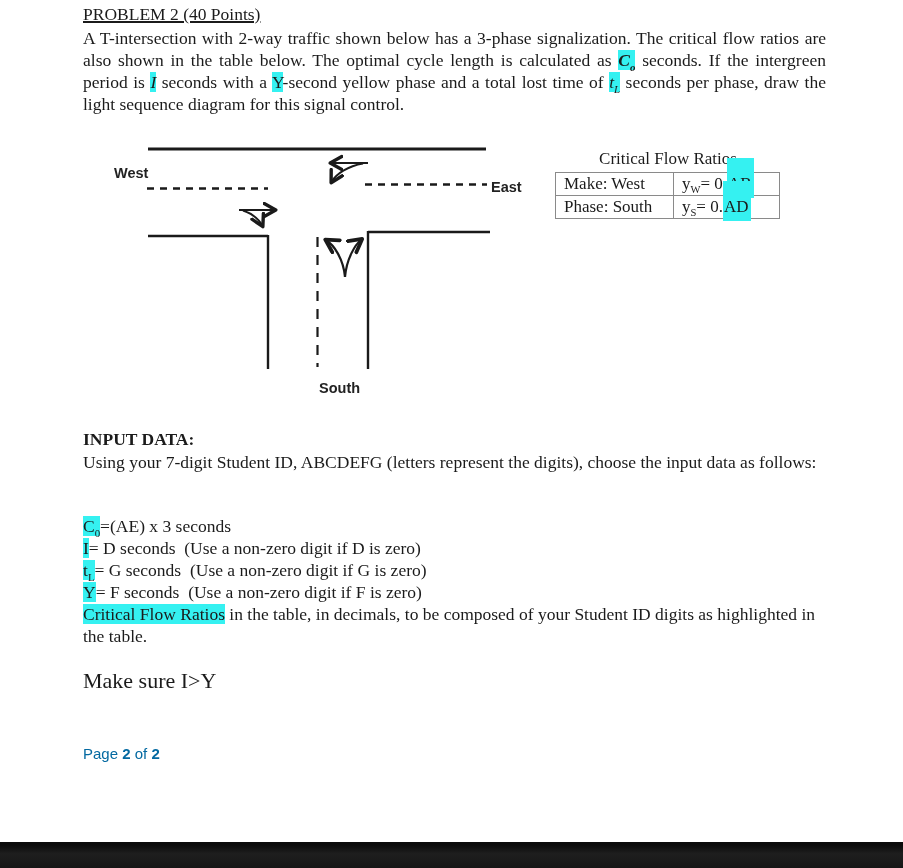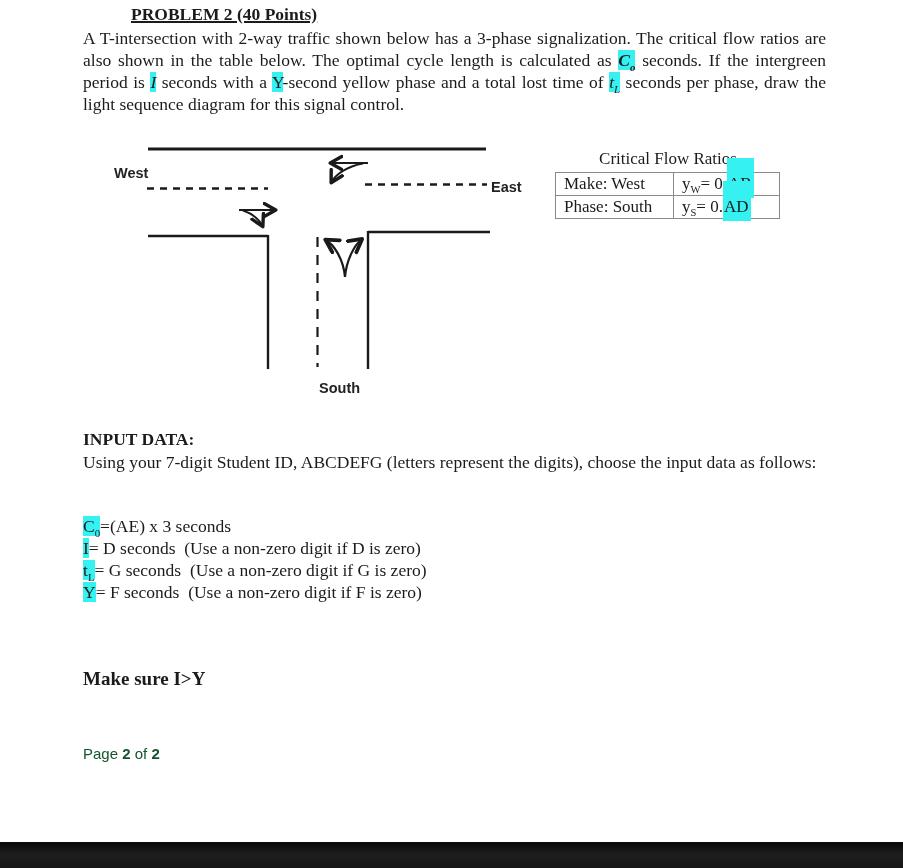--- a/index.html
+++ b/index.html
@@ -7,22 +7,22 @@
     width:903px;height:868px;position:relative;background:#ffffff;
     font-family:"Liberation Serif", serif;color:#1b1b1b;overflow:hidden;
   }
   .abs{position:absolute;}
   .hl{background:var(--hl,#35f1f1);}
   .it{font-style:italic;}
   .bd{font-weight:700;}
   sub{font-size:0.62em;line-height:0;}
 
   .doc-title{
-    left:83px;top:4px;font-size:17.5px;font-weight:700;
-    text-decoration:underline;text-decoration-thickness:1.5px;margin-left:48px;
+    left:83px;top:4px;font-size:17.5px;font-weight:400;
+    text-decoration:underline;text-decoration-thickness:1.5px;
   }
   .intro{
     left:83px;top:27px;width:743px;font-size:17.5px;line-height:22px;
     text-align:justify;
   }
 
   .diagram{left:100px;top:130px;width:430px;height:280px;}
   .diagram text{font-family:"Liberation Sans", sans-serif;font-size:14.5px;fill:#222;font-weight:600;}
 
   .cft{left:555px;top:149px;width:226px;}
@@ -32,25 +32,25 @@
     border:1px solid #8a8a8a;height:22px;font-size:17px;padding:0 0 0 8px;
     white-space:nowrap;overflow:visible;
   }
   td.ratio-cell .hl{padding:16px 2px 5px 1px;margin-top:20px;}
 
   .input-heading{left:83px;top:429px;font-size:17.5px;font-weight:700;}
   .input-desc{left:83px;top:451px;width:745px;font-size:17.5px;line-height:22px;}
   .input-items{left:83px;top:515px;width:743px;font-size:17.5px;line-height:22px;}
   .input-items .item{white-space:pre-wrap;}
   .input-items .item.wrap{white-space:normal;}
-  .make-sure{left:83px;top:668px;font-size:19px;font-weight:700;}
+  .make-sure{left:83px;top:668px;font-size:22px;font-weight:400;}
 
   .page-footer{
     left:83px;top:745px;font-size:15px;white-space:pre;
-    font-family:"Liberation Sans", sans-serif;color:#14532d;
+    font-family:"Liberation Sans", sans-serif;color:#0369a1;
   }
   .bottom-bar{
     left:0;top:842px;width:903px;height:26px;
     background:linear-gradient(180deg,#0b0b0b 0%,#0b0b0b 12%,#1e1e1e 45%,#161616 100%);
   }
 </style>
 </head>
 <body>
 
 <div class="abs doc-title">PROBLEM 2 (40 Points)</div>
@@ -109,19 +109,20 @@
 </div>
 
 <div class="abs input-heading">INPUT DATA:</div>
 <div class="abs input-desc">Using your 7-digit Student ID, ABCDEFG (letters represent the digits), choose the input data as follows:</div>
 
 <div class="abs input-items">
   <div class="item"><span class="hl">C<sub>0</sub></span><span>=(AE) x 3 seconds</span></div>
   <div class="item"><span class="hl">I</span><span>= D seconds  (Use a non-zero digit if D is zero)</span></div>
   <div class="item"><span class="hl">t<sub>L</sub></span><span>= G seconds  (Use a non-zero digit if G is zero)</span></div>
   <div class="item"><span class="hl">Y</span><span>= F seconds  (Use a non-zero digit if F is zero)</span></div>
+  <div class="item wrap"><span class="hl">Critical Flow Ratios</span><span> in the table, in decimals, to be composed of your Student ID digits as highlighted in the table.</span></div>
 </div>
 
 <div class="abs make-sure">Make sure I&gt;Y</div>
 
 <div class="abs page-footer"><span>Page </span><span class="bd">2</span><span> of </span><span class="bd">2</span></div>
 
 <div class="abs bottom-bar"></div>
 
 </body></html>

